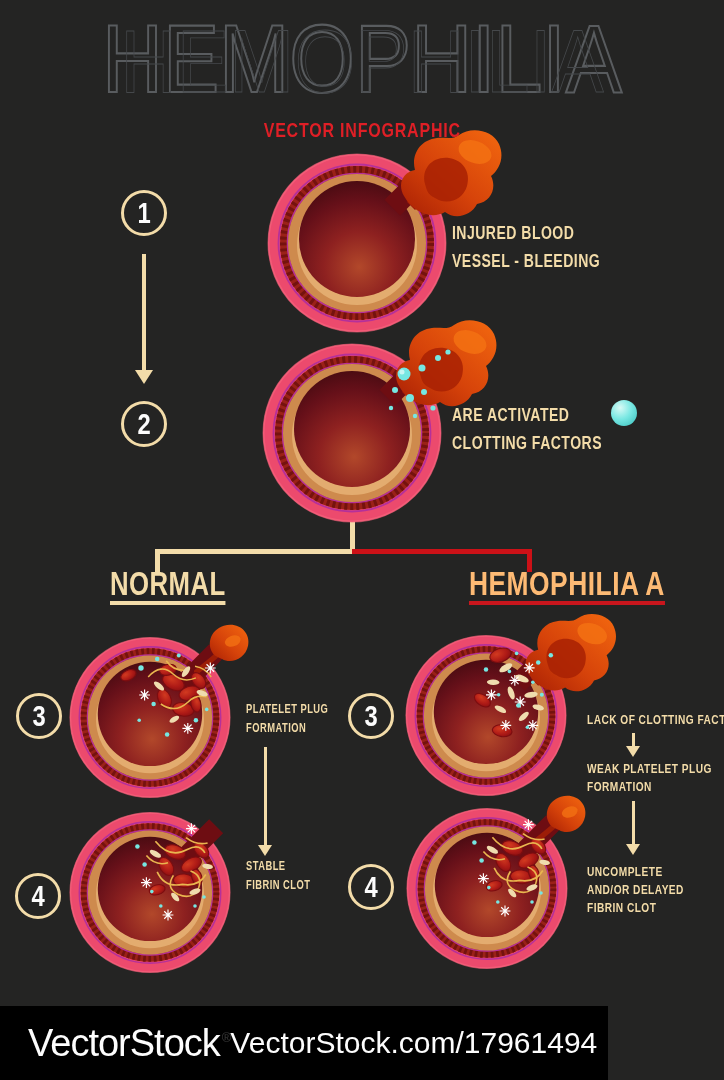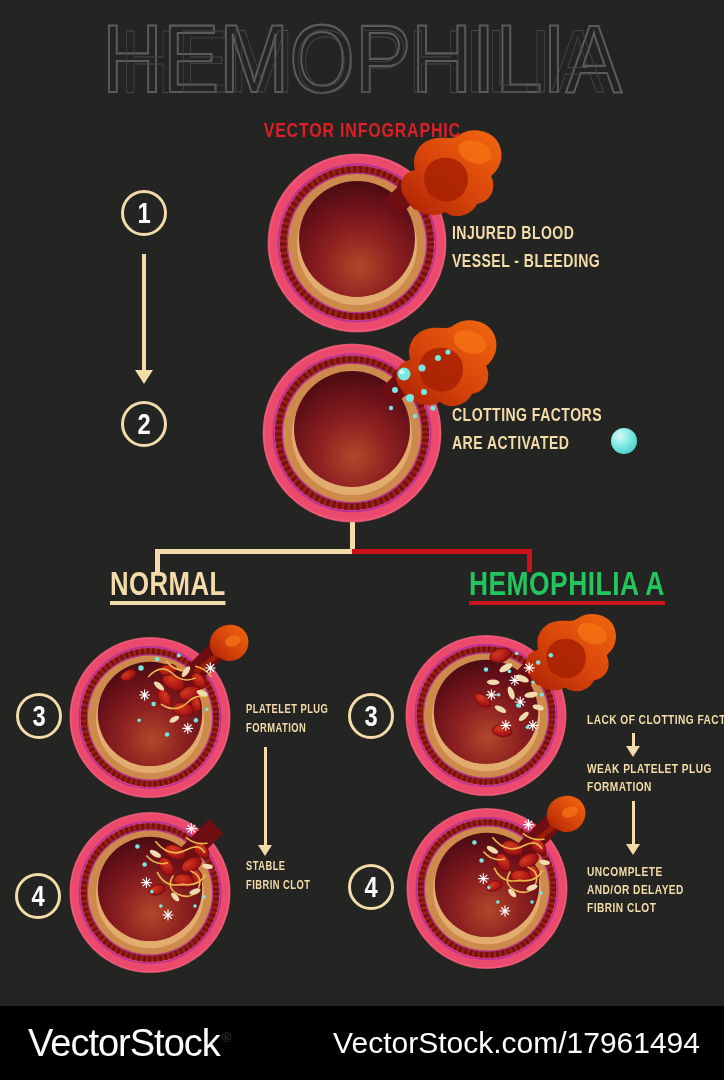--- a/index.html
+++ b/index.html
@@ -15,21 +15,21 @@
   .lbl{position:absolute;font-weight:bold;}
   .cond{display:inline-block;transform:scaleX(0.78);transform-origin:0 50%;white-space:nowrap;letter-spacing:.6px;}
   .cond-c{display:inline-block;transform:scaleX(0.8);transform-origin:50% 50%;white-space:nowrap;letter-spacing:1px;}
   .cond-r{display:inline-block;transform:scaleX(0.8);transform-origin:100% 50%;white-space:nowrap;letter-spacing:.6px;}
   .big-lbl{font-size:18px;line-height:28px;}
   .sm-lbl{font-size:12px;line-height:19px;}
   .xs-lbl{font-size:13px;line-height:18px;}
   .subtitle{left:0;right:0;top:119px;text-align:center;font-size:20px;font-weight:bold;color:#DF1F26;}
   .branch-title{font-size:33px;line-height:26px;}
   .branch-title .u{border-bottom:4px solid #F3DCA9;padding-bottom:4px;}
-  .branch-title.red{color:#22c55e;}
+  .branch-title.red{color:#fdba74;}
   .branch-title.red .u{border-bottom-color:#C9161D;}
   
   .badge{
     position:absolute;width:46px;height:46px;border:3px solid #F3DCA9;border-radius:50%;
     box-sizing:border-box;display:flex;align-items:center;justify-content:center;
     color:#FCFCFC;font-weight:bold;font-size:29px;
   }
   .badge span{display:inline-block;transform:scaleX(0.82);}
   
   .line{position:absolute;background:#F3DCA9;}
@@ -37,21 +37,21 @@
   .ahead{position:absolute;width:0;height:0;border-left:9px solid transparent;border-right:9px solid transparent;border-top:14px solid #F3DCA9;}
   .ahead.sm{border-left-width:7px;border-right-width:7px;border-top-width:11px;}
   
   .factor-ball{
     display:inline-block;width:26px;height:26px;border-radius:50%;vertical-align:middle;
     margin-left:9px;margin-top:-6px;
     background:radial-gradient(circle at 35% 30%, #D9FAF6, #7AE8E3 45%, #35BDBA 100%);
   }
   .vessel{position:absolute;}
   .footer{
-    position:absolute;left:0;top:1006px;width:724px;height:74px;background:#000;
+    position:absolute;left:0;top:1006px;width:608px;height:74px;background:#000;
     display:flex;align-items:center;justify-content:space-between;
     padding:0 24px 0 28px;box-sizing:border-box;color:#FDFDFD;
   }
   .footer .brand{font-size:38px;letter-spacing:-1px;}
   .footer .brand sup{font-size:13px;color:#3C3C3C;margin-left:2px;}
   .footer .url{font-size:30px;}
 </style>
 </head>
 <body>
 
@@ -315,22 +315,22 @@
       <use href="#dropSmall"></use>
       <use href="#clumpFibrin"></use>
   </svg>
 
   <div class="lbl cream big-lbl" style="left:452px;top:219px">
     <div><span class="cond">INJURED BLOOD</span></div>
     <div><span class="cond">VESSEL - BLEEDING</span></div>
   </div>
 
   <div class="lbl cream big-lbl" style="left:452px;top:401px">
+    <div><span class="cond">ARE ACTIVATED</span><span class="factor-ball"></span></div>
     <div><span class="cond">CLOTTING FACTORS</span></div>
-    <div><span class="cond">ARE ACTIVATED</span><span class="factor-ball"></span></div>
   </div>
 
   <div class="lbl cream sm-lbl" style="left:246px;top:700px">
     <div><span class="cond">PLATELET PLUG</span></div>
     <div><span class="cond">FORMATION</span></div>
   </div>
   <div class="line" style="left:264px;top:747px;width:3px;height:98px"></div>
   <div class="ahead sm" style="left:258px;top:845px"></div>
   <div class="lbl cream sm-lbl" style="left:246px;top:857px">
     <div><span class="cond">STABLE</span></div>

